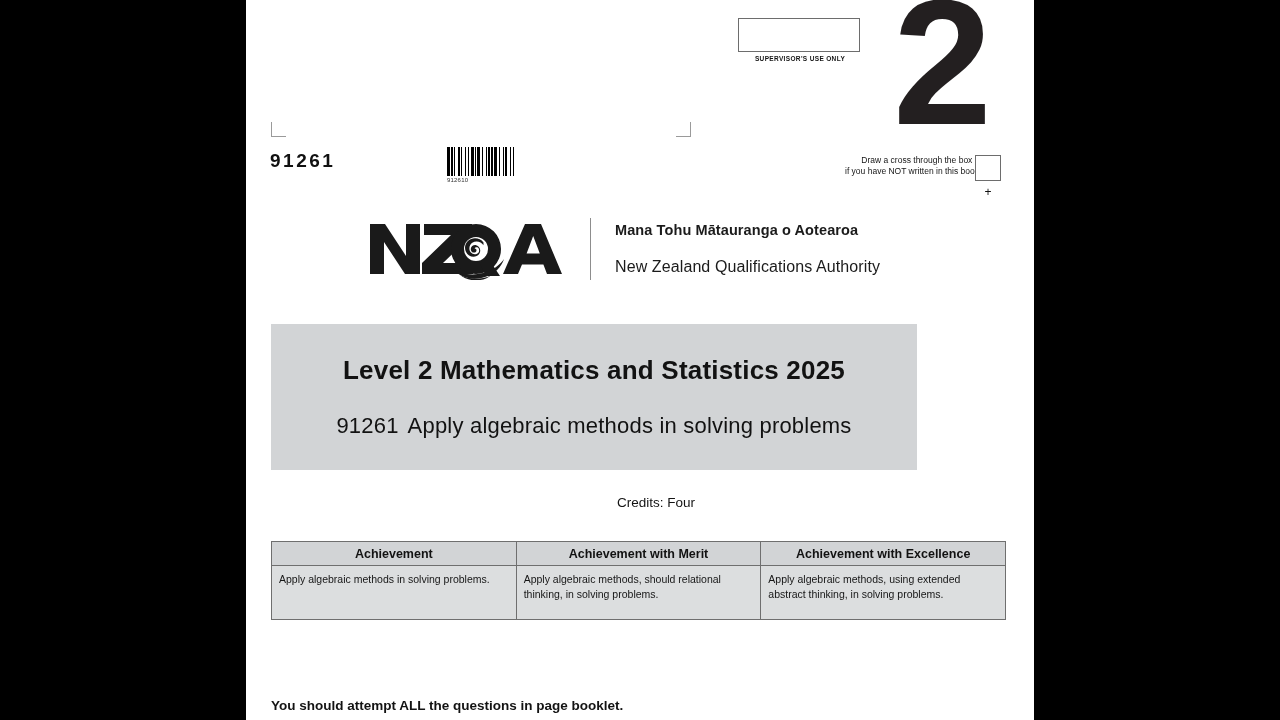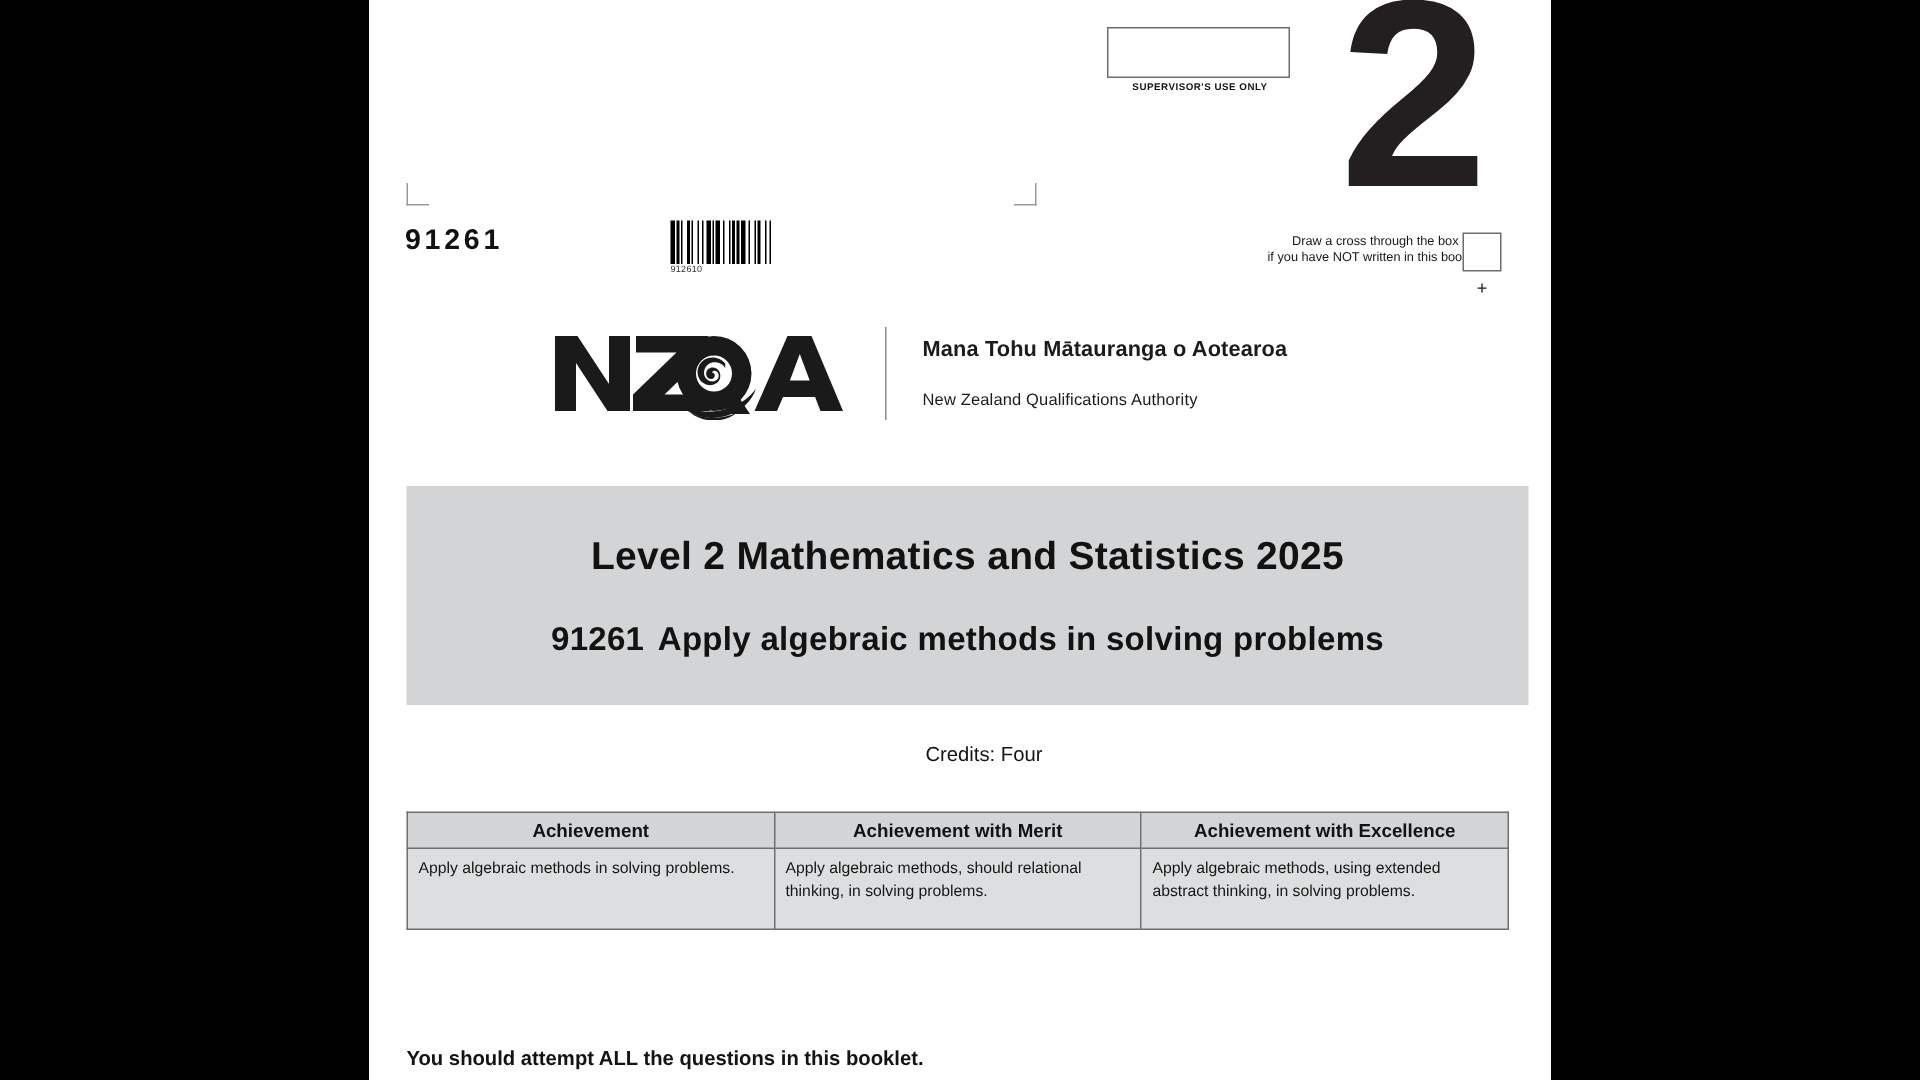--- a/index.html
+++ b/index.html
@@ -170,50 +170,50 @@
   }
   .logo-text-mi {
     font-size: 14.5px;
     font-weight: bold;
     color: #1b1b1b;
     letter-spacing: 0.1px;
     white-space: nowrap;
   }
   .logo-text-en {
     margin-top: 20px;
-    font-size: 11px;
+    font-size: 16px;
     color: #1b1b1b;
     letter-spacing: 0.1px;
     white-space: nowrap;
   }
 
   
   .title-banner {
     position: absolute;
     left: 25px;
     top: 324px;
-    width: 748px;
+    width: 646px;
     height: 146px;
     background: #d2d4d6;
     display: flex;
     flex-direction: column;
     align-items: center;
     justify-content: center;
     box-sizing: border-box;
   }
   .title-line1 {
     font-size: 26px;
     font-weight: bold;
     color: #121212;
     letter-spacing: 0.2px;
   }
   .title-line2 {
     margin-top: 27px;
     font-size: 22px;
-    font-weight: bold;
+    font-weight: normal;
     color: #121212;
     letter-spacing: 0.2px;
     text-align: right;
   }
   .title-line2 .std { margin-right: 9px; }
 
   
   .credits {
     position: absolute;
     left: 16px;
@@ -405,16 +405,16 @@
       </thead>
       <tbody>
         <tr>
           <td>Apply algebraic methods in solving problems.</td>
           <td>Apply algebraic methods, should relational thinking, in solving problems.</td>
           <td>Apply algebraic methods, using extended abstract thinking, in solving problems.</td>
         </tr>
       </tbody>
     </table>
 
-    <div class="instr-2">You should attempt ALL the questions in this booklet.</div>
+    <div class="instr-2">You should attempt ALL the questions in page booklet.</div>
 
   </div>
 </div>
 
 </body></html>

